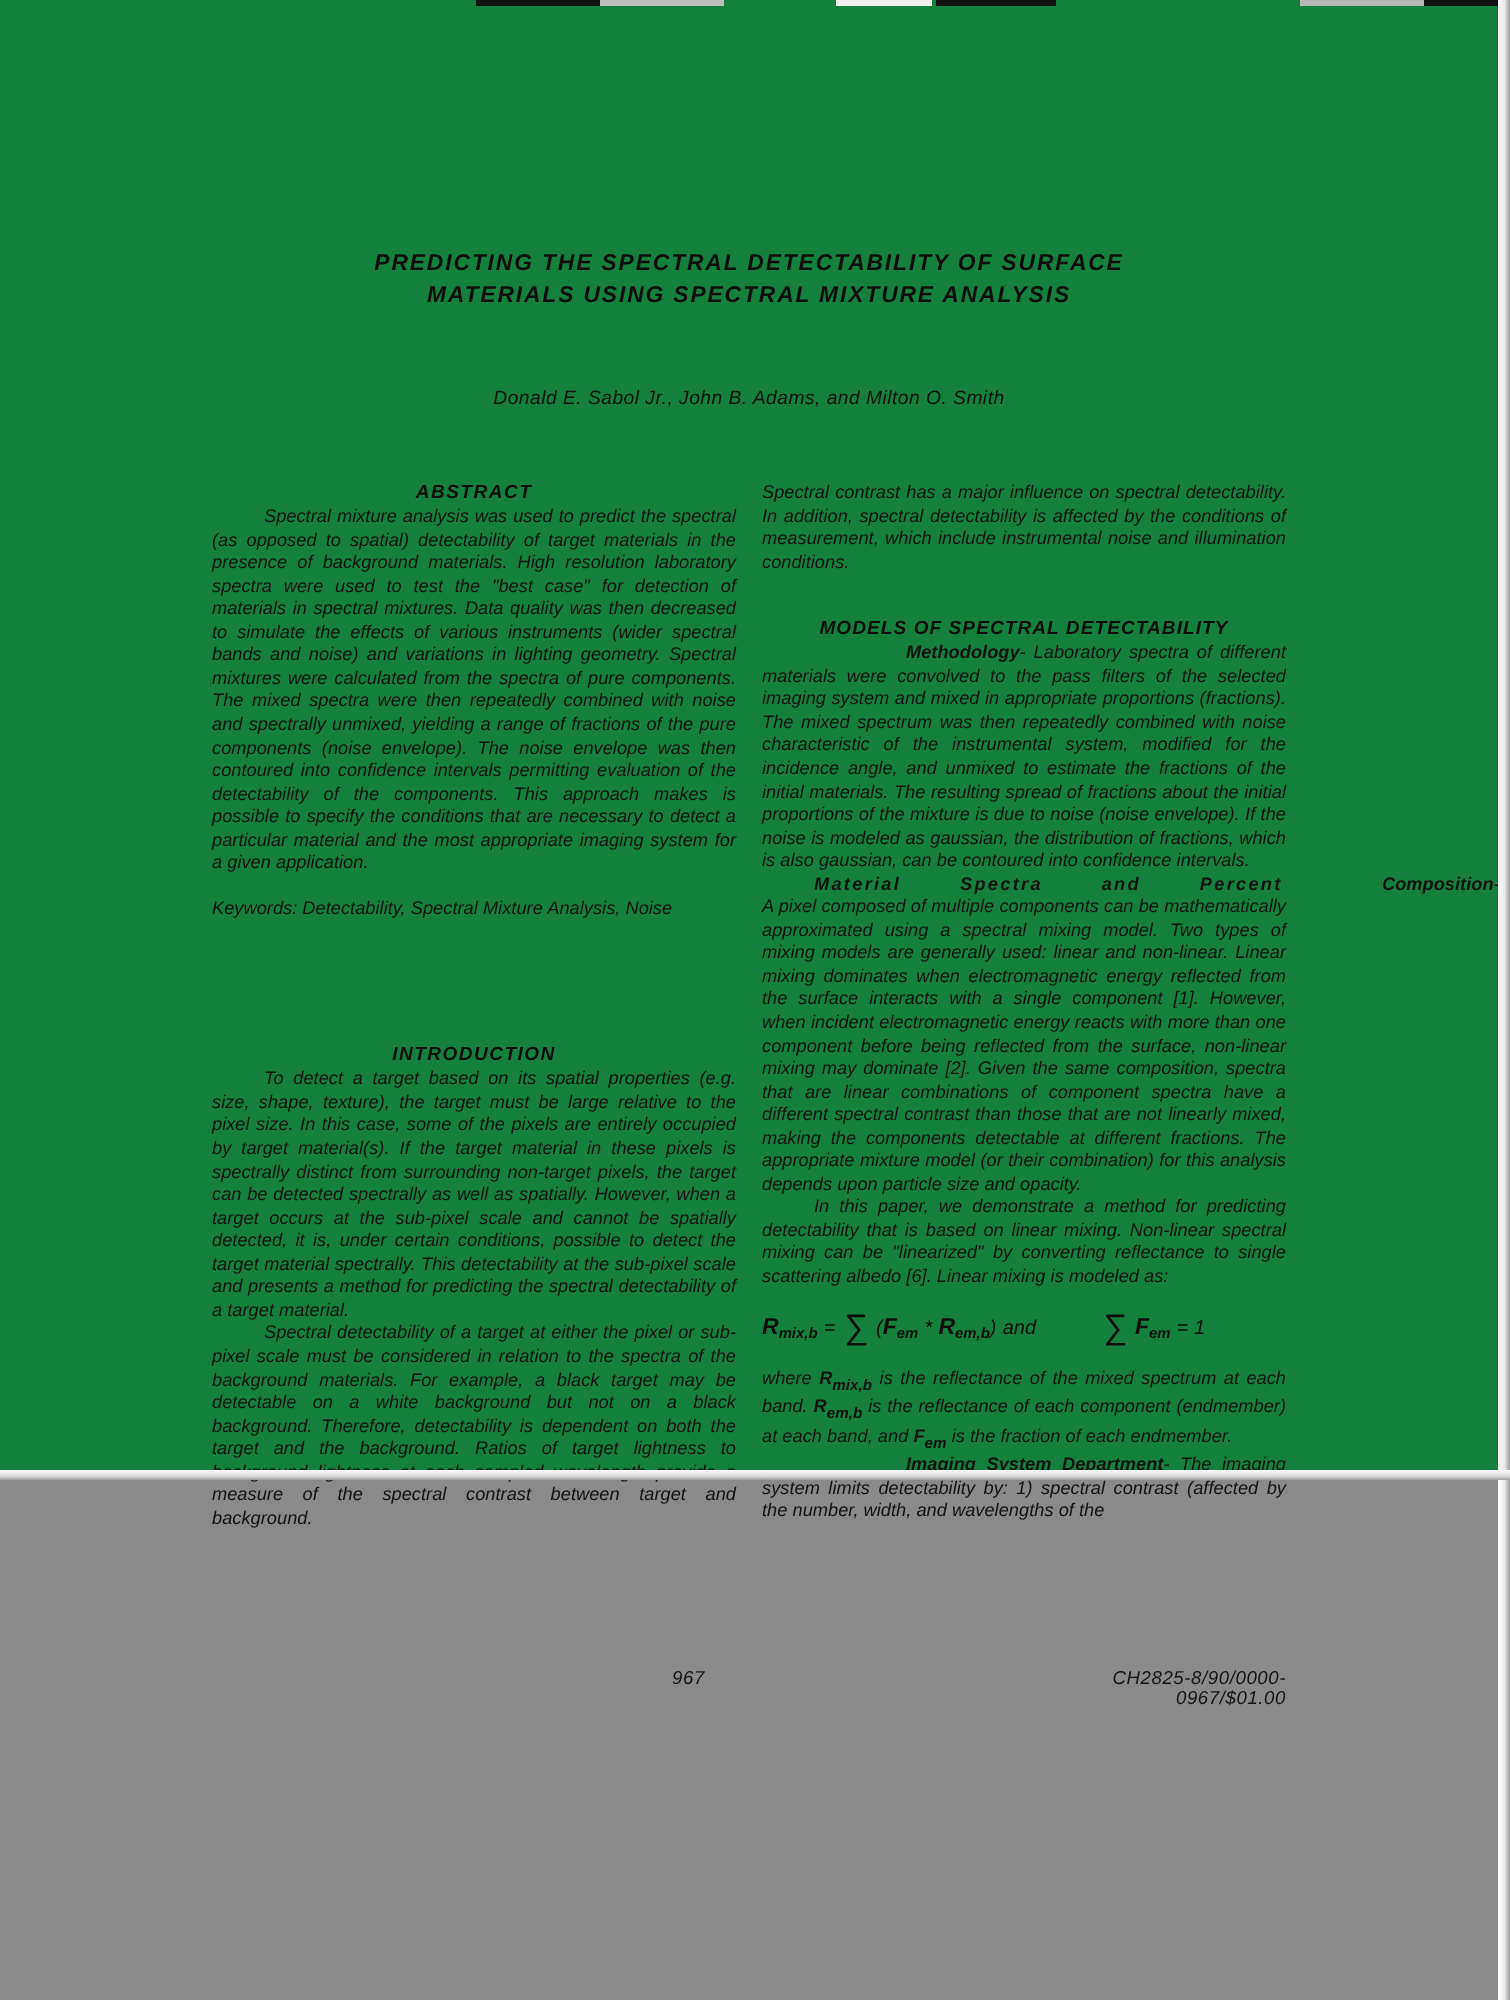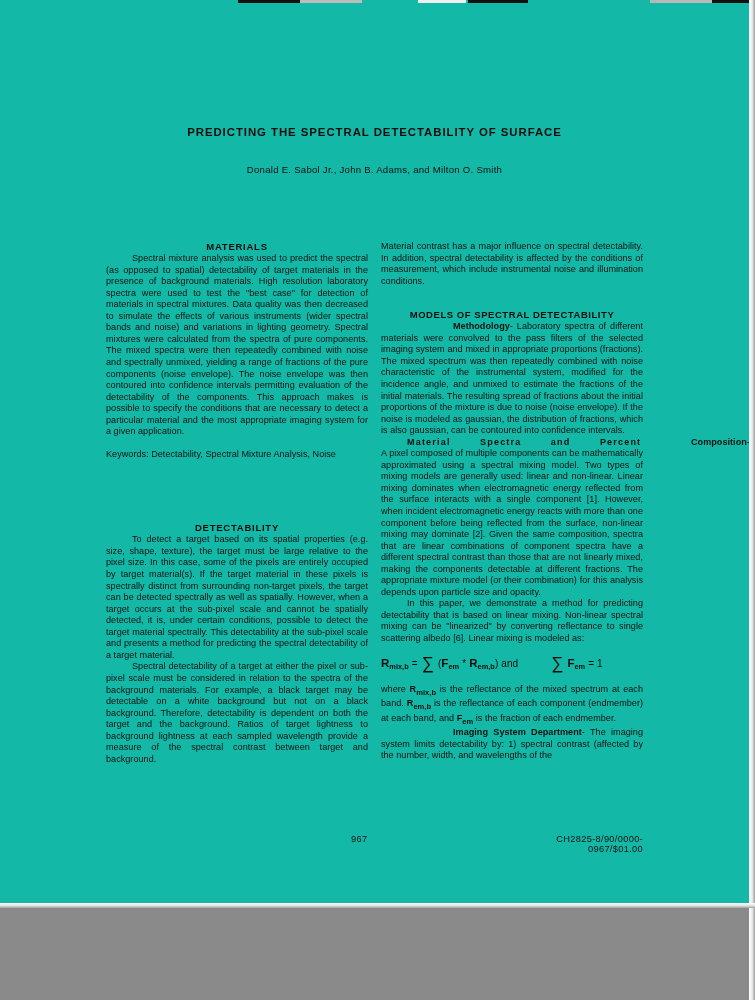--- a/index.html
+++ b/index.html
@@ -10,23 +10,24 @@
   body {
     width: 755px;
     height: 1000px;
     overflow: hidden;
     font-family: "Liberation Sans", sans-serif;
   }
 
   .page {
     position: relative;
     width: 755px;
-    height: 908px;
-    background: #14b8a6;
+    height: 740px;
+    background: #15803d;
     box-sizing: border-box;
+    font-style: italic;
   }
 
   
   .scan-marks {
     position: absolute;
     top: 0; left: 0;
     width: 755px; height: 4px;
   }
   .scan-marks i {
     position: absolute;
@@ -72,21 +73,21 @@
   }
   .doc-title {
     font-size: 11.4px;
     font-weight: bold;
     letter-spacing: 0.95px;
     line-height: 15.5px;
     color: #0d0d0d;
     margin: 0;
   }
   .authors {
-    margin-top: 22px;
+    margin-top: 37px;
     font-size: 9.6px;
     letter-spacing: 0.25px;
     color: #101010;
     line-height: 13px;
   }
   .affiliation {
     margin-top: 20px;
     font-size: 9.6px;
     letter-spacing: 0.2px;
     line-height: 13.5px;
@@ -171,21 +172,21 @@
     position: absolute;
     top: 834px;
     left: 106px;
     width: 537px;
     font-size: 9.3px;
     color: #131313;
     letter-spacing: 0.3px;
   }
   .page-num {
     position: absolute;
-    left: 245px;
+    left: 230px;
     top: 0;
   }
   .doc-id {
     position: absolute;
     left: 428px;
     top: 0;
     text-align: right;
   }
 </style>
 </head>
@@ -200,42 +201,43 @@
       <i class="m3"></i>
       <i class="m5"></i>
       <i class="m6"></i>
   </div>
 
   <div class="content">
 
     <div class="title-block">
       <div class="doc-title">
         <div>PREDICTING THE SPECTRAL DETECTABILITY OF SURFACE</div>
+        <div>MATERIALS USING SPECTRAL MIXTURE ANALYSIS</div>
       </div>
       <div class="authors">Donald E. Sabol Jr., John B. Adams, and Milton O. Smith</div>
     </div>
 
     <div class="col col-left">
 
-      <div class="sec-head">MATERIALS</div>
+      <div class="sec-head">ABSTRACT</div>
       <p class="para">Spectral mixture analysis was used to predict the spectral (as opposed to spatial) detectability of target materials in the presence of background materials.  High resolution laboratory spectra were used to  test  the "best case" for detection of materials in spectral mixtures.  Data quality was then decreased to simulate the effects of various instruments (wider spectral bands and noise) and variations in lighting geometry.  Spectral mixtures were calculated from the spectra of pure components.  The mixed spectra were then repeatedly combined with noise and spectrally unmixed, yielding a range of fractions of the pure components (noise envelope).  The noise envelope was then contoured into confidence intervals permitting evaluation of the detectability of the components.    This approach makes is possible to specify the conditions that are necessary to detect a particular material and the most appropriate imaging system for a given application.</p>
 
       <div class="gap-sm"></div>
       <p class="para noindent">Keywords:  Detectability, Spectral Mixture Analysis, Noise</p>
 
       <div class="gap-xl"></div>
-      <div class="sec-head">DETECTABILITY</div>
+      <div class="sec-head">INTRODUCTION</div>
       <p class="para">To detect a target based on its spatial properties (e.g. size, shape, texture), the target must be large relative to the pixel size. In this case, some of the pixels are entirely occupied by target material(s).  If the target material in these pixels is spectrally distinct from surrounding non-target pixels, the target can be detected spectrally as well as spatially.  However, when a target occurs at the sub-pixel scale and cannot be spatially detected, it is, under certain conditions, possible to detect the target material spectrally.  This detectability at the sub-pixel scale and presents a method for predicting the spectral detectability of a target material.</p>
       <p class="para">Spectral detectability of a target at either the pixel or sub-pixel scale must be considered in relation to the spectra of the background materials.  For example, a black target may be detectable on a white background but not on a  black background.  Therefore, detectability is dependent on both the target and the background.  Ratios of target lightness to background lightness at each sampled wavelength provide a measure of  the spectral contrast between target and background.</p>
 
     </div>
 
     <div class="col col-right">
 
-      <p class="para noindent">Material contrast has a major influence on spectral detectability.  In addition, spectral detectability is affected by the conditions of measurement, which include instrumental noise and illumination conditions.</p>
+      <p class="para noindent">Spectral contrast has a major influence on spectral detectability.  In addition, spectral detectability is affected by the conditions of measurement, which include instrumental noise and illumination conditions.</p>
 
       <div class="gap-md"></div>
       <div class="sec-head tight">MODELS OF SPECTRAL DETECTABILITY</div>
 
       <p class="para"><span class="runin">Methodology</span><span>-  Laboratory spectra of different materials were convolved to the pass filters of the selected imaging system and mixed in appropriate proportions (fractions). The mixed spectrum was then repeatedly combined with noise characteristic of the instrumental system, modified for the incidence angle, and unmixed to estimate the fractions of the initial materials.  The resulting spread of fractions about the initial proportions of the mixture is due to noise (noise envelope).   If the noise is modeled as gaussian, the distribution of fractions, which is also gaussian, can be contoured into confidence intervals.</span></p>
 
       <p class="para"><span class="runin-spread">Material</span><span class="runin-spread">&nbsp;&nbsp;&nbsp;&nbsp;&nbsp;&nbsp;&nbsp;&nbsp;</span><span class="runin-spread">Spectra</span><span class="runin-spread">&nbsp;&nbsp;&nbsp;&nbsp;&nbsp;&nbsp;&nbsp;&nbsp;</span><span class="runin-spread">and</span><span class="runin-spread">&nbsp;&nbsp;&nbsp;&nbsp;&nbsp;&nbsp;&nbsp;&nbsp;</span><span class="runin-spread">Percent</span><span class="runin-spread">&nbsp;</span><span class="runin">Composition</span><span>-   A pixel composed of multiple components can be mathematically approximated using a spectral mixing model.  Two types of mixing models are generally used: linear and non-linear.  Linear mixing dominates when electromagnetic energy reflected from the surface interacts with a single component [1].  However, when incident electromagnetic energy reacts with more than one component before being reflected from the surface, non-linear mixing may dominate [2].  Given the same composition, spectra that are linear combinations of component spectra have a different spectral contrast than those that are not linearly mixed, making the components detectable at different fractions.  The appropriate mixture model (or their combination) for this analysis depends upon particle size and opacity.</span></p>
 
       <p class="para">In this paper, we demonstrate a method for predicting detectability that is based on linear mixing.  Non-linear spectral mixing can be "linearized" by converting reflectance to single scattering albedo [6].  Linear mixing is modeled as:</p>
 

